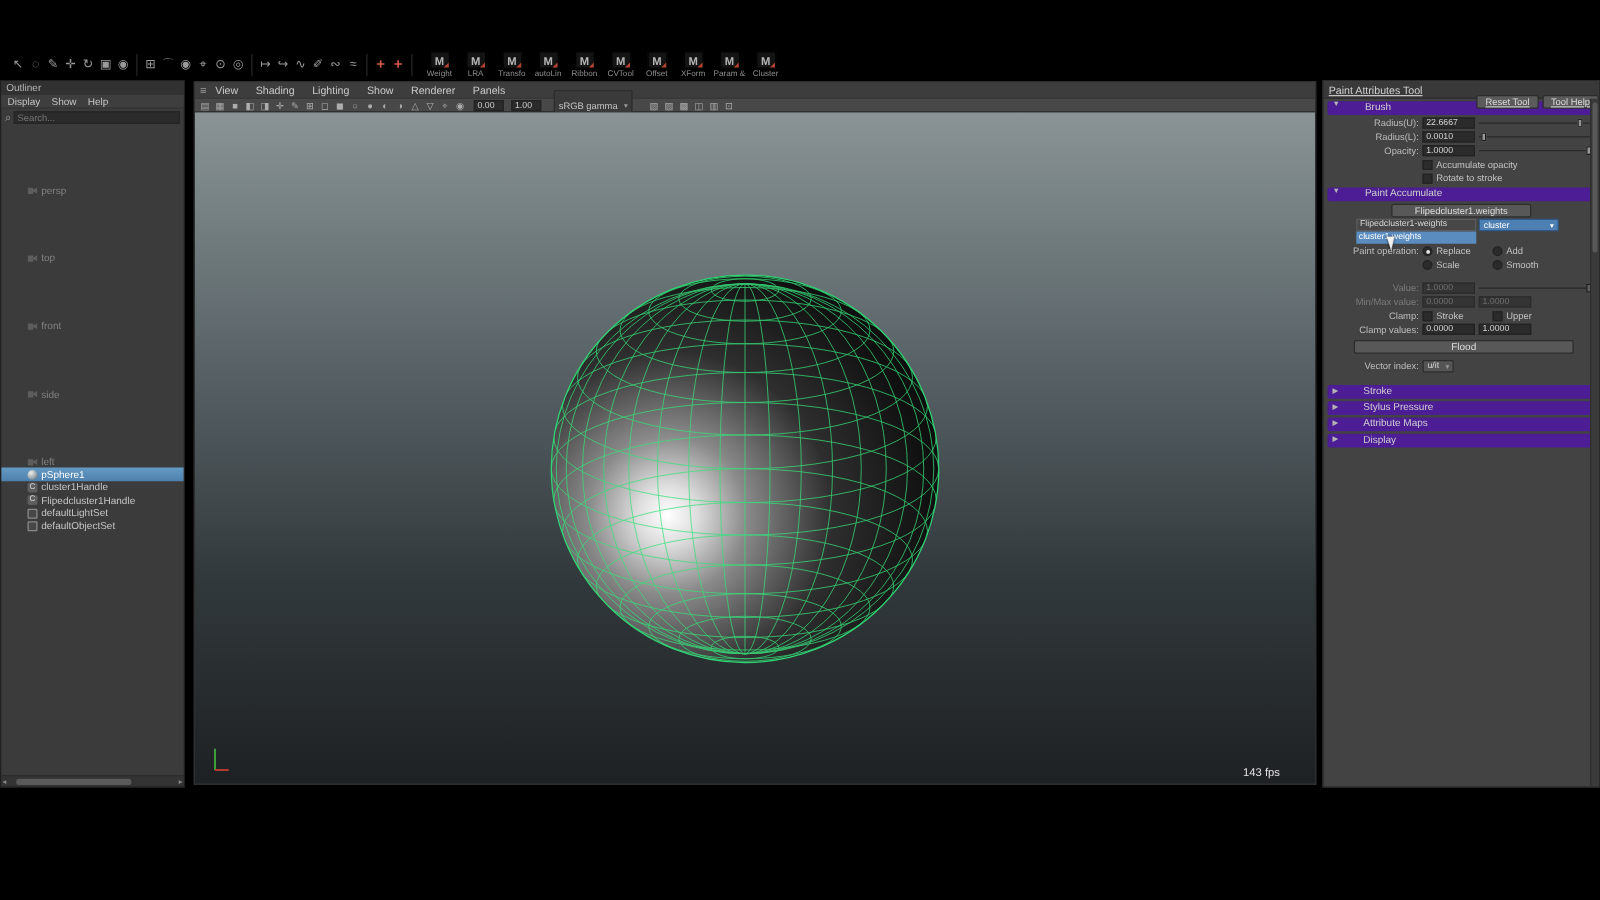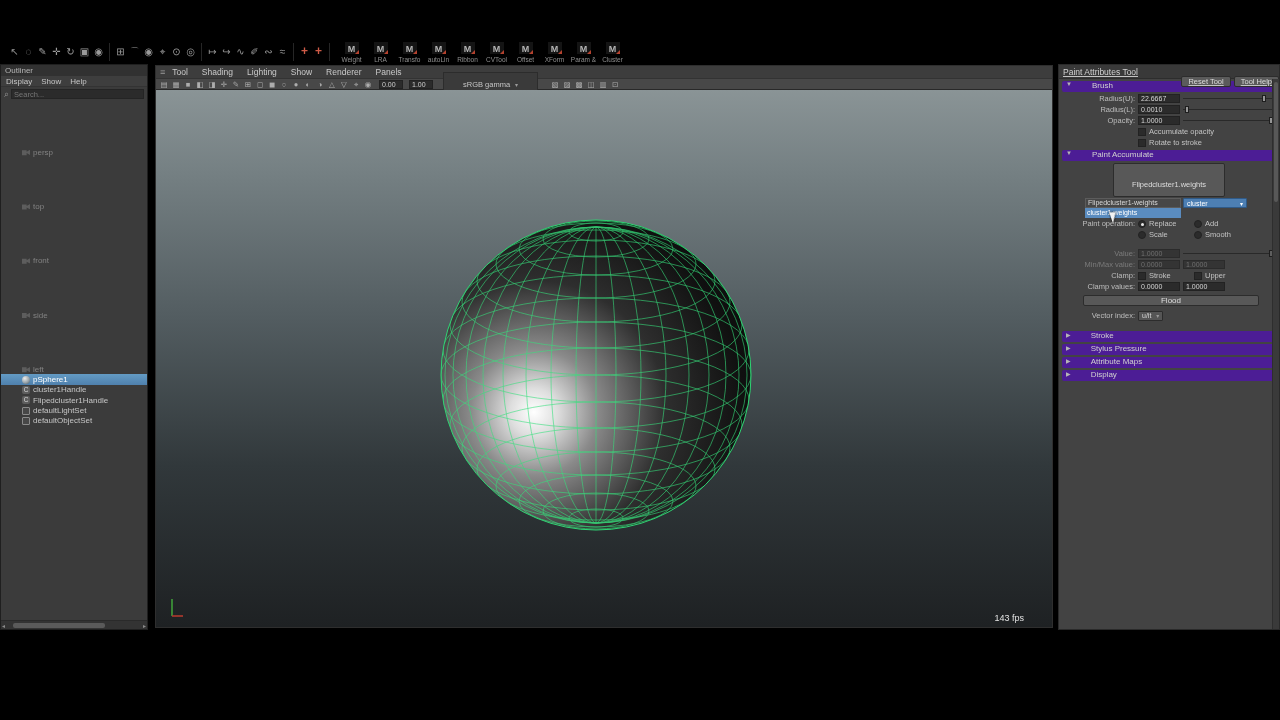--- a/index.html
+++ b/index.html
@@ -44,21 +44,21 @@
   .ol-hthumb{position:absolute;left:12px;top:1.5px;width:92px;height:5px;background:#5a5a5a;border-radius:2px;}
 
   
   .viewport{position:absolute;left:155px;top:1px;width:898px;height:563px;display:flex;flex-direction:column;background:#444;border:1px solid #2e2e2e;}
   .vp-menubar{height:12px;background:#3d3d3d;display:flex;align-items:center;gap:14px;padding-left:4px;font-size:8.5px;color:#cacaca;}
   .vp-burger{color:#9a9a9a;font-size:9px;margin-right:-7px;}
   .vp-menubar span{cursor:default;}
   .vp-toolbar{height:12px;background:#484848;display:flex;align-items:center;gap:2px;padding:0 3px;font-size:8px;color:#b5b5b5;border-top:1px solid #333;border-bottom:1px solid #292929;}
   .vp-toolbar .ticon{width:10px;height:11px;font-size:7.5px;line-height:11px;color:#adadad;}
   .vt-field{width:24px;height:9px;background:#2b2b2b;border:1px solid #222;color:#ccc;font-size:7px;line-height:8px;padding:0 2px;margin-left:4px;}
-  .vt-select{height:24px;background:#3a3a3a;border:1px solid #2c2c2c;color:#c5c5c5;font-size:7.5px;padding:0 19px;display:flex;align-items:center;gap:5px;margin-left:8px;cursor:default;}
+  .vt-select{height:24px;background:#3a3a3a;border:1px solid #2c2c2c;color:#c5c5c5;font-size:7.5px;padding:0 3px;display:flex;align-items:center;gap:5px;margin-left:8px;cursor:default;}
   .vt-caret{font-size:6px;color:#9a9a9a;}
   .vp-canvas{position:relative;flex:1;background:linear-gradient(180deg,#8a9496 0%,#747f82 16%,#535d61 42%,#31383b 70%,#1e2123 100%);overflow:hidden;}
   .sphere{position:absolute;left:280px;top:125px;}
   .vp-fps{position:absolute;right:28px;bottom:4px;color:#e2e2e2;font-size:9px;}
   .vp-axis{position:absolute;left:10px;bottom:7px;}
 
   
   .toolpanel{position:absolute;left:1058px;top:0;width:222px;height:566px;background:#434343;border:1px solid #2a2a2a;font-size:8px;color:#c3c3c3;overflow:hidden;}
   .tp-header{height:14px;display:flex;align-items:center;gap:3px;padding:1px 0 1px 4px;background:#393939;border-bottom:1px solid #2d2d2d;text-decoration:underline;}
   .tp-title{flex:1;font-size:8.5px;color:#d2d2d2;white-space:nowrap;}
@@ -83,21 +83,21 @@
   .pbtn{width:15px;height:14px;border:1px solid #2b2b2b;background:#4a4a4a;display:flex;align-items:center;justify-content:center;border-radius:2px;cursor:default;}
   .pbtn.selq{background:#5f82a1;border-color:#28506f;}
   .psoft{width:10px;height:10px;border-radius:50%;background:radial-gradient(circle,#fff 0%,#c0c0c0 35%,#555 78%,#414141 100%);}
   .pring{width:9px;height:9px;border-radius:50%;border:2px solid #d5d5d5;}
   .psolid{width:10px;height:10px;border-radius:50%;background:#e2e2e2;}
   .psq{width:9px;height:9px;border:1px solid #d5d5d5;background:#7a7a7a;}
   .psphere{width:12px;height:12px;border-radius:50%;background:radial-gradient(circle at 35% 30%,#cdeb8a,#4aa33c 55%,#145217);}
   .pfolder{width:12px;height:9px;background:#a88f57;position:relative;border-radius:1px;margin-left:3px;}
   .pfolder::before{content:"";position:absolute;top:-2px;left:0;width:5px;height:2px;background:#a88f57;border-radius:1px 1px 0 0;}
   .combo-center{display:flex;justify-content:center;margin:2px 0 1px 0;}
-  .combo-main{min-width:112px;height:11px;background:#585858;border:1px solid #2c2c2c;border-radius:2px;color:#ddd;font-size:7.5px;line-height:9px;text-align:center;padding:16px 6px;font-family:inherit;cursor:default;}
+  .combo-main{min-width:112px;height:11px;background:#585858;border:1px solid #2c2c2c;border-radius:2px;color:#ddd;font-size:7.5px;line-height:9px;text-align:center;padding:0 6px;font-family:inherit;cursor:default;}
   .attr-pop{margin-left:26px;width:176px;position:relative;}
   .attr-row1{display:flex;gap:2px;}
   .attr-name{width:96px;height:10px;background:#474747;border:1px solid #5c5c5c;color:#d8d8d8;font-size:7px;line-height:8px;padding:0 2px;white-space:nowrap;overflow:hidden;}
   .attr-cluster{width:64px;height:10px;background:#4d7fb3;border:1px solid #2f5a88;color:#fff;font-size:7px;padding:0 3px;display:flex;justify-content:space-between;align-items:center;border-radius:1px;cursor:default;}
   .attr-sel{width:96px;height:10px;background:#5a8cc0;color:#fff;font-size:7px;line-height:10px;padding:0 2px;white-space:nowrap;overflow:hidden;cursor:default;}
   .cursor-pointer{position:absolute;left:26px;top:13px;width:0;height:0;border-left:6px solid #f2f2f2;border-bottom:10px solid transparent;border-top:2px solid transparent;transform:rotate(-18deg);filter:drop-shadow(0 0 1px #000);}
   .flood{margin:3px 6px 1px 24px;width:176px;height:11px;background:#585858;border:1px solid #2c2c2c;border-radius:2px;color:#ddd;font-size:8px;line-height:9px;text-align:center;font-family:inherit;cursor:default;}
   .mini-select{height:10px;background:#555;border:1px solid #2c2c2c;color:#d5d5d5;font-size:7px;padding:0 3px;display:flex;align-items:center;gap:5px;border-radius:1px;cursor:default;}
   .gap8{height:8px;}
   .tp-vscroll{position:absolute;right:0;top:14px;bottom:0;width:7px;background:#3a3a3a;border-left:1px solid #2e2e2e;}
@@ -240,21 +240,21 @@
       <div class="ol-hscroll">
         <span>◂</span>
         <div class="ol-hthumb"></div>
         <span>▸</span>
       </div>
     </div>
 
     <div class="viewport">
       <div class="vp-menubar">
         <span class="vp-burger">≡</span>
-        <span>Tool</span>
+        <span>View</span>
         <span>Shading</span>
         <span>Lighting</span>
         <span>Show</span>
         <span>Renderer</span>
         <span>Panels</span>
       </div>
       <div class="vp-toolbar">
         <span style="display:flex;gap:2px">
             <span class="ticon">▤</span>
             <span class="ticon">▦</span>

